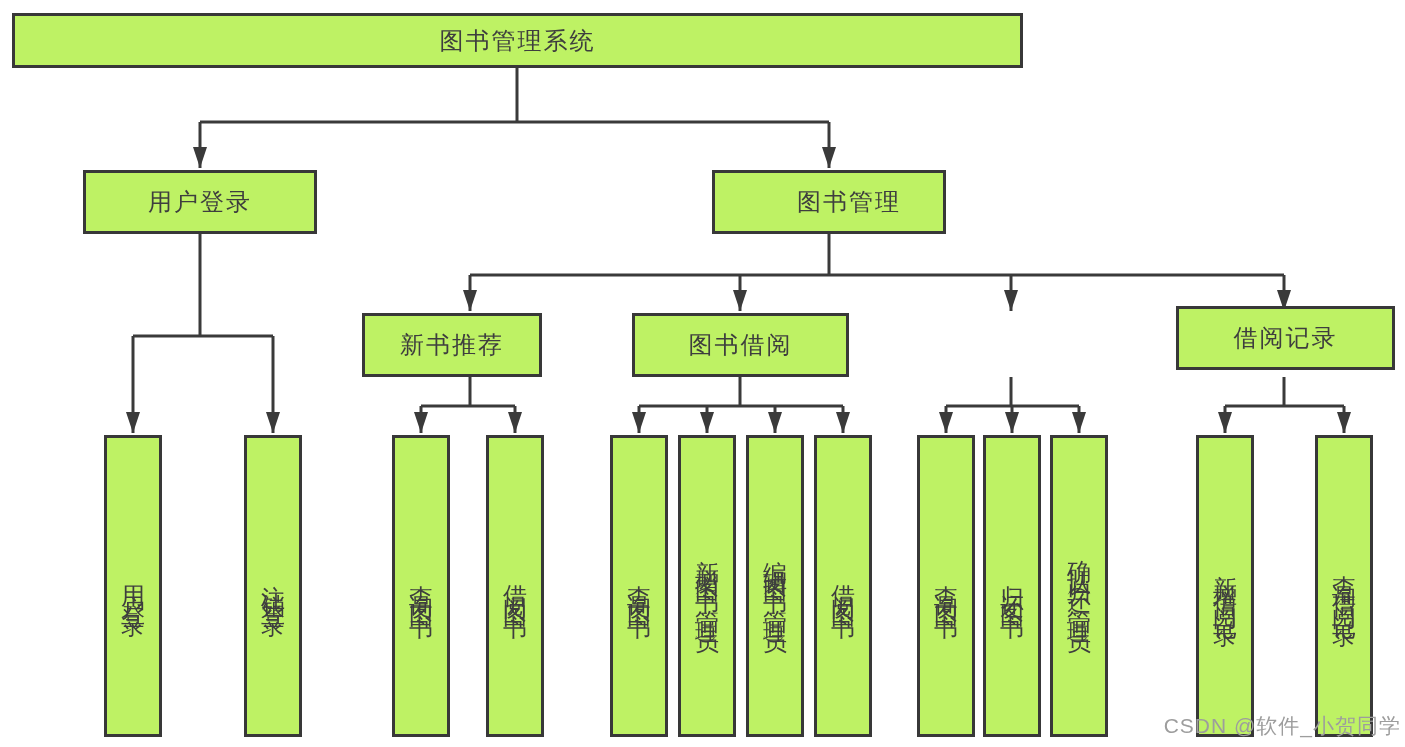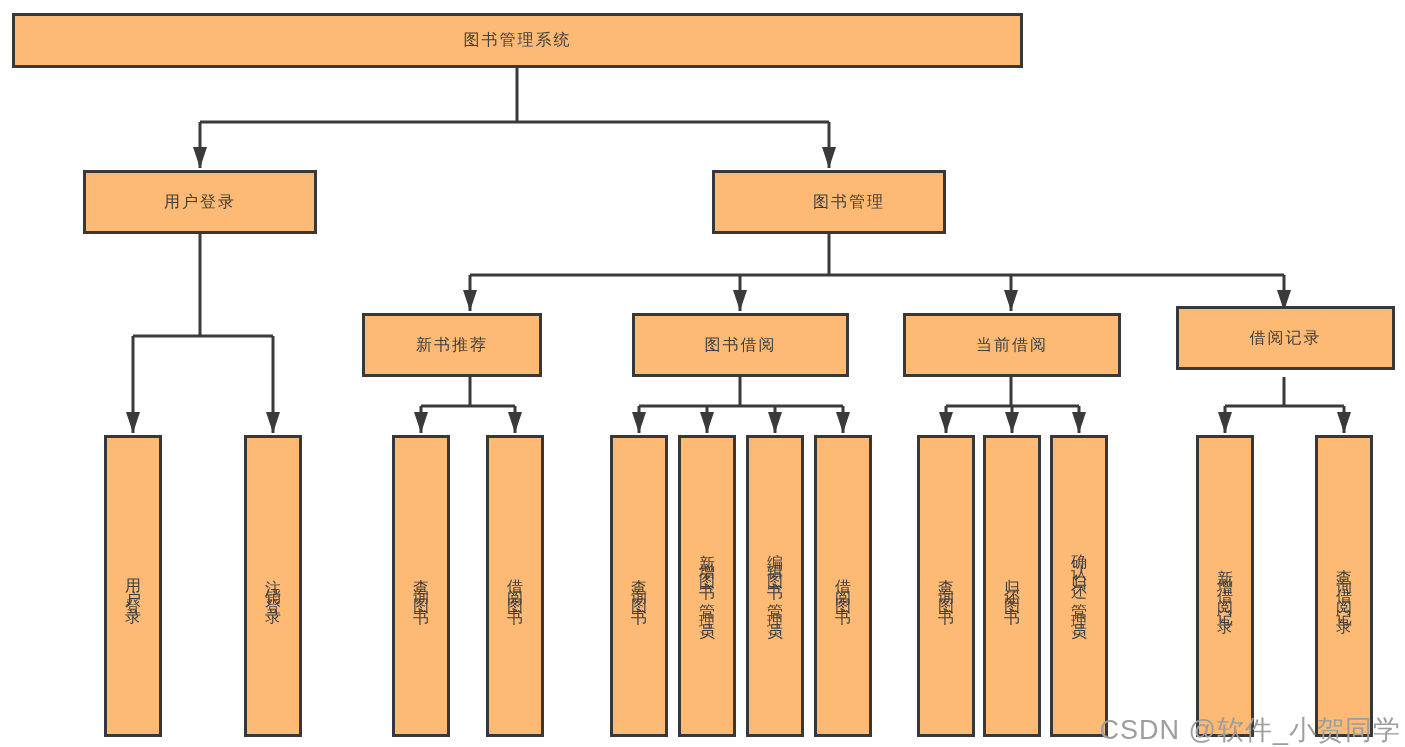--- a/index.html
+++ b/index.html
@@ -11,27 +11,27 @@
     background: #ffffff;
     overflow: hidden;
   }
   #connectors {
     position: absolute;
     left: 0; top: 0;
     width: 1405px; height: 747px;
   }
   .box {
     position: absolute;
-    background: #fdba74;
+    background: #bef264;
     border: 3px solid #383838;
     box-sizing: border-box;
     display: flex;
     align-items: center;
     justify-content: center;
-    font-size: 16px;
+    font-size: 24px;
     color: #3e3e3e;
     letter-spacing: 2px;
   }
   .leaf .vtext {
     writing-mode: vertical-lr;
     text-orientation: mixed;
     letter-spacing: 10px;
     line-height: 1;
     max-height: 280px;
   }
@@ -54,21 +54,21 @@
   #l-borrow2     { left: 814px; }
   #l-query3      { left: 917px; }
   #l-return      { left: 983px; }
   #l-confirm     { left: 1050px; }
   #l-add-rec     { left: 1196px; }
   #l-query-rec   { left: 1315px; }
   #watermark {
     position: absolute;
     right: 4px;
     top: 712px;
-    font-size: 27px;
+    font-size: 21px;
     color: #9d9d9d;
     letter-spacing: 1px;
     white-space: nowrap;
   }
 </style>
 </head>
 <body>
 
 <div id="canvas">
 
@@ -125,23 +125,20 @@
   <div id="n-book-mgmt" class="box">
     <span>图书管理</span>
   </div>
 
   <div id="n-new-rec" class="box">
     <span>新书推荐</span>
   </div>
   <div id="n-borrow" class="box">
     <span>图书借阅</span>
   </div>
-  <div id="n-current" class="box">
-    <span>当前借阅</span>
-  </div>
   <div id="n-records" class="box">
     <span>借阅记录</span>
   </div>
 
   <div id="l-user-login" class="box leaf">
     <span class="vtext">用户登录</span>
   </div>
   <div id="l-logout" class="box leaf">
     <span class="vtext">注销登录</span>
   </div>

